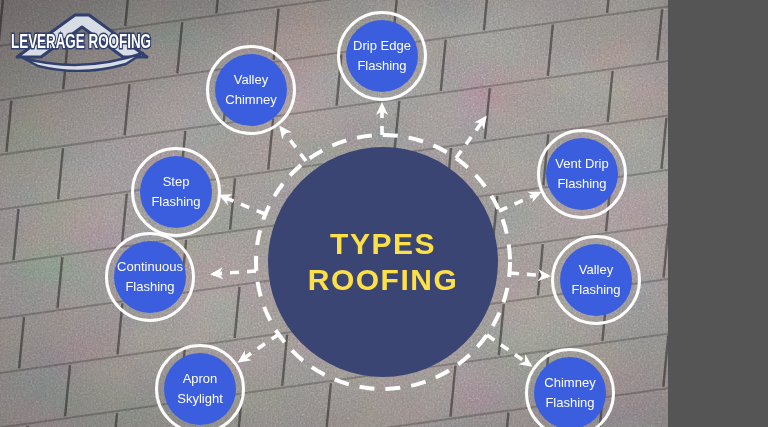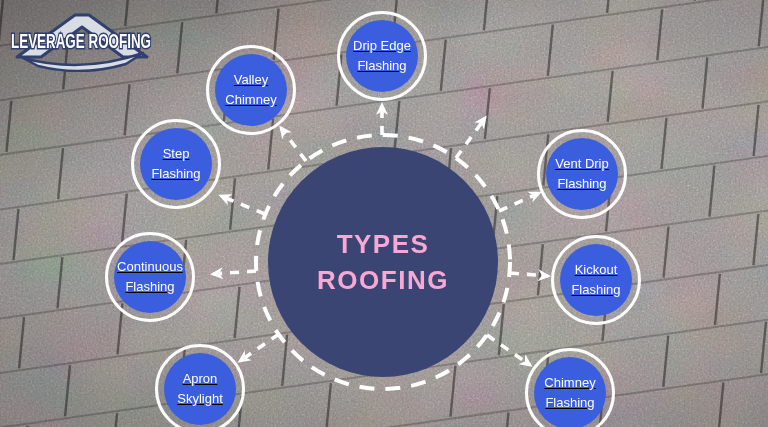--- a/index.html
+++ b/index.html
@@ -1,51 +1,51 @@
 <!DOCTYPE html>
 <html><head>
 <meta charset="utf-8">
 <style>
   html,body{margin:0;padding:0;background:#555;}
   .stage{
-    position:relative;width:768px;height:427px;overflow:hidden;
+    position:relative;width:668px;height:427px;overflow:hidden;
     font-family:"Liberation Sans","DejaVu Sans",sans-serif;
     background:#8f8c89;
   }
   .stage svg.bg{position:absolute;inset:0;display:block;}
   .vignette{
     position:absolute;inset:0;pointer-events:none;
     background:
       linear-gradient(160deg, rgba(0,0,0,0.22) 0%, rgba(0,0,0,0) 30%),
       radial-gradient(ellipse at 58% 45%, rgba(0,0,0,0) 50%, rgba(0,0,0,0.20) 100%);
   }
   svg.overlay{position:absolute;inset:0;display:block;}
 
   
   .hub{
     position:absolute;left:268px;top:147px;width:230px;height:230px;
     border-radius:50%;background:#3a4573;
     display:flex;flex-direction:column;align-items:center;justify-content:center;
     text-align:center;
   }
   .hub .hline{
-    color:#f9a8d4;font-weight:bold;font-size:26px;line-height:36px;
+    color:#fde047;font-weight:bold;font-size:30px;line-height:36px;
     letter-spacing:1.5px;
   }
 
   
   .node{
     position:absolute;width:90px;height:90px;border-radius:50%;
     border:3px solid rgba(255,255,255,0.97);
     box-sizing:border-box;
     display:flex;align-items:center;justify-content:center;
   }
   .node .disc{
     width:72px;height:72px;border-radius:50%;background:#3b5ede;
-    display:flex;align-items:center;justify-content:center;text-decoration:underline;
+    display:flex;align-items:center;justify-content:center;
   }
   .node .lbl{
     width:68px;text-align:center;color:#fdfdfd;
     font-size:13px;line-height:1.55;font-weight:400;
   }
 
   
   .logo{position:absolute;left:5px;top:8px;width:152px;height:64px;}
 </style>
 </head>
@@ -237,38 +237,38 @@
   <div class="node" style="left:206px;top:45px">
       <div class="disc">
         <div class="lbl">Valley Chimney</div>
       </div>
     </div>
   <div class="node" style="left:337px;top:11px">
       <div class="disc">
         <div class="lbl">Drip Edge Flashing</div>
       </div>
     </div>
-  <div class="node" style="left:131px;top:119px">
+  <div class="node" style="left:131px;top:147px">
       <div class="disc">
         <div class="lbl">Step Flashing</div>
       </div>
     </div>
   <div class="node" style="left:537px;top:129px">
       <div class="disc">
         <div class="lbl">Vent Drip Flashing</div>
       </div>
     </div>
   <div class="node" style="left:105px;top:232px">
       <div class="disc">
         <div class="lbl">Continuous Flashing</div>
       </div>
     </div>
   <div class="node" style="left:551px;top:235px">
       <div class="disc">
-        <div class="lbl">Kickout Flashing</div>
+        <div class="lbl">Valley Flashing</div>
       </div>
     </div>
   <div class="node" style="left:155px;top:344px">
       <div class="disc">
         <div class="lbl">Apron Skylight</div>
       </div>
     </div>
   <div class="node" style="left:525px;top:348px">
       <div class="disc">
         <div class="lbl">Chimney Flashing</div>

